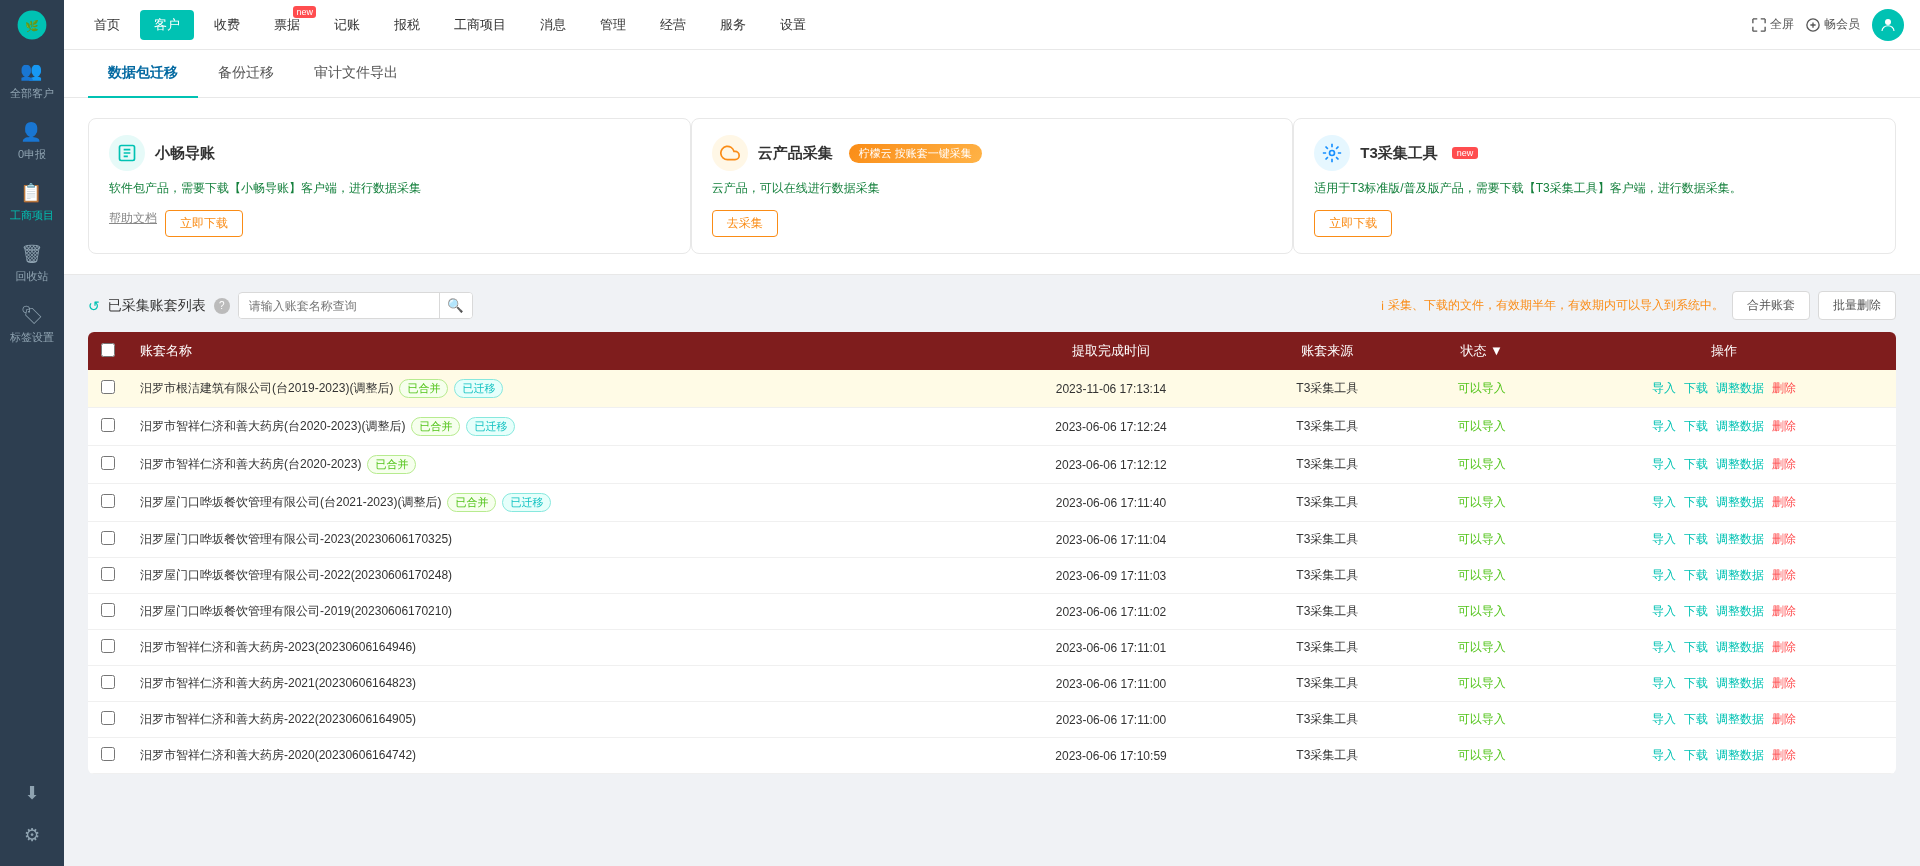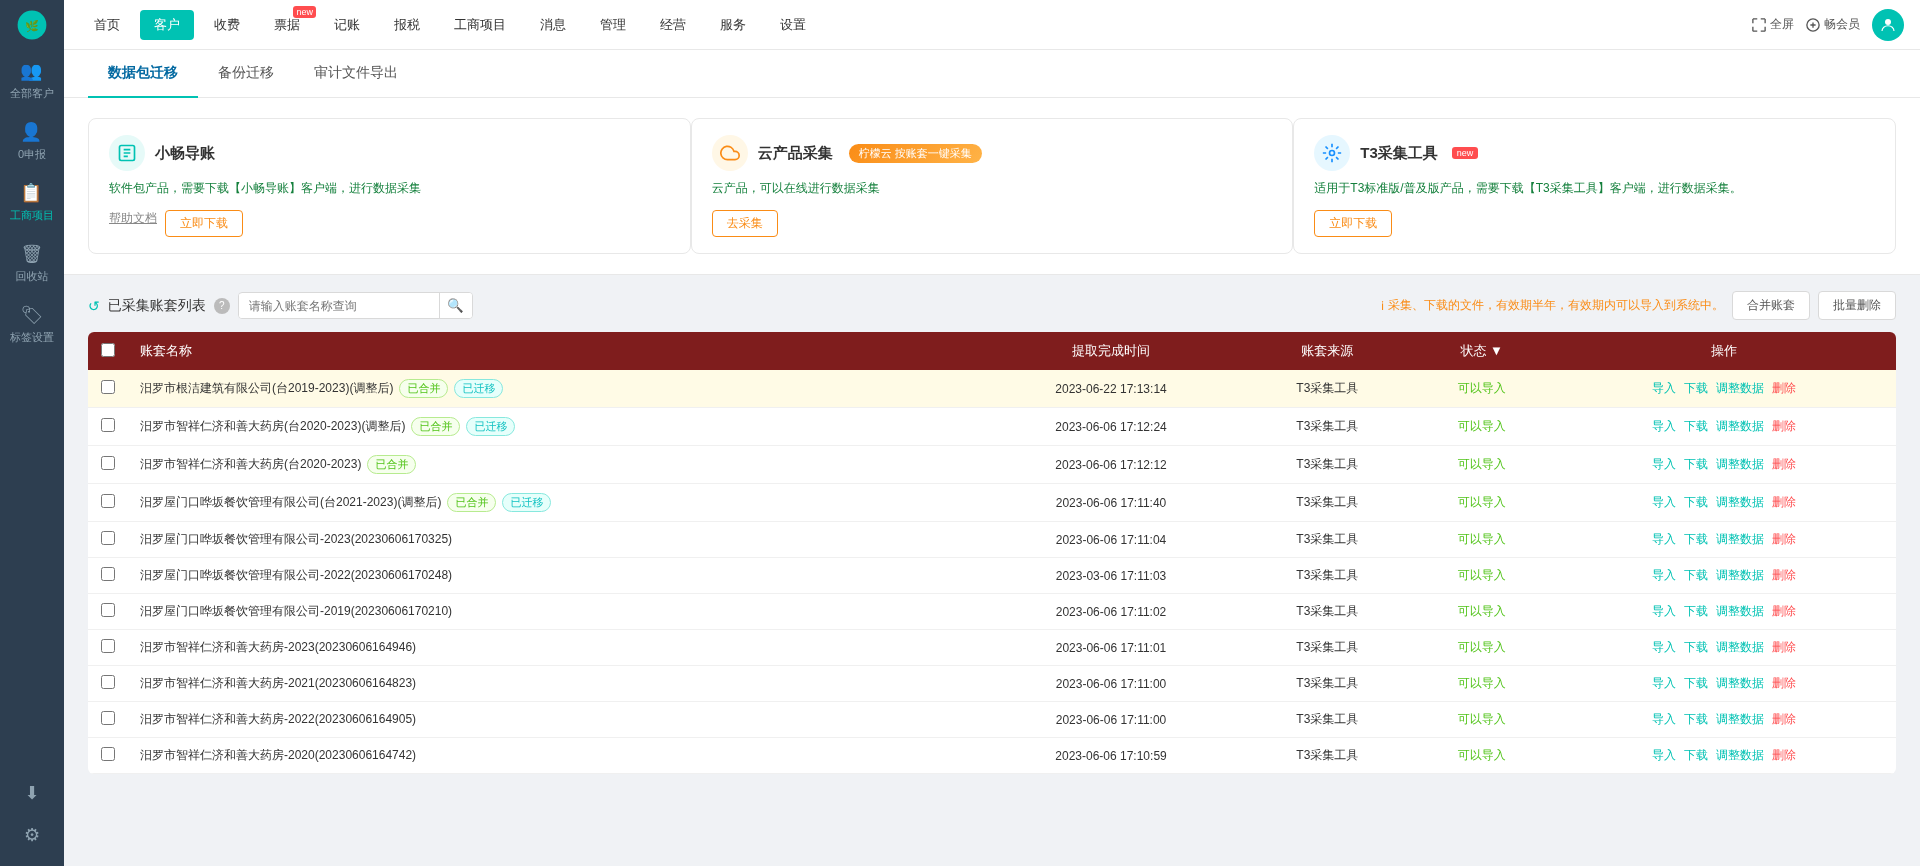--- a/index.html
+++ b/index.html
@@ -488,21 +488,21 @@
         <tbody id="table-body">
         <tr class="highlighted">
               <td class="checkbox-cell"><input type="checkbox" style=""></td>
               <td>
                 <div class="td-name">
                   <span>汨罗市根洁建筑有限公司(台2019-2023)(调整后)</span>
                   <span class="tag-pill tag-green">已合并</span>
                   <span class="tag-pill tag-teal">已迁移</span>
                 </div>
               </td>
-              <td>2023-06-22 17:13:14</td>
+              <td>2023-11-06 17:13:14</td>
               <td>T3采集工具</td>
               <td style="color: rgb(82, 196, 26);">可以导入</td>
               <td><span class="action-link">导入</span><span class="action-link">下载</span><span class="action-link">调整数据</span><span class="action-link red">删除</span></td>
             </tr>
             <tr>
               <td class="checkbox-cell"><input type="checkbox" style=""></td>
               <td>
                 <div class="td-name">
                   <span>汨罗市智祥仁济和善大药房(台2020-2023)(调整后)</span>
                   <span class="tag-pill tag-green">已合并</span>
@@ -553,21 +553,21 @@
               <td style="color: rgb(82, 196, 26);">可以导入</td>
               <td><span class="action-link">导入</span><span class="action-link">下载</span><span class="action-link">调整数据</span><span class="action-link red">删除</span></td>
             </tr>
             <tr>
               <td class="checkbox-cell"><input type="checkbox" style=""></td>
               <td>
                 <div class="td-name">
                   <span>汨罗屋门口哗坂餐饮管理有限公司-2022(20230606170248)</span>
                 </div>
               </td>
-              <td>2023-03-06 17:11:03</td>
+              <td>2023-06-09 17:11:03</td>
               <td>T3采集工具</td>
               <td style="color: rgb(82, 196, 26);">可以导入</td>
               <td><span class="action-link">导入</span><span class="action-link">下载</span><span class="action-link">调整数据</span><span class="action-link red">删除</span></td>
             </tr>
             <tr>
               <td class="checkbox-cell"><input type="checkbox" style=""></td>
               <td>
                 <div class="td-name">
                   <span>汨罗屋门口哗坂餐饮管理有限公司-2019(20230606170210)</span>
                 </div>

